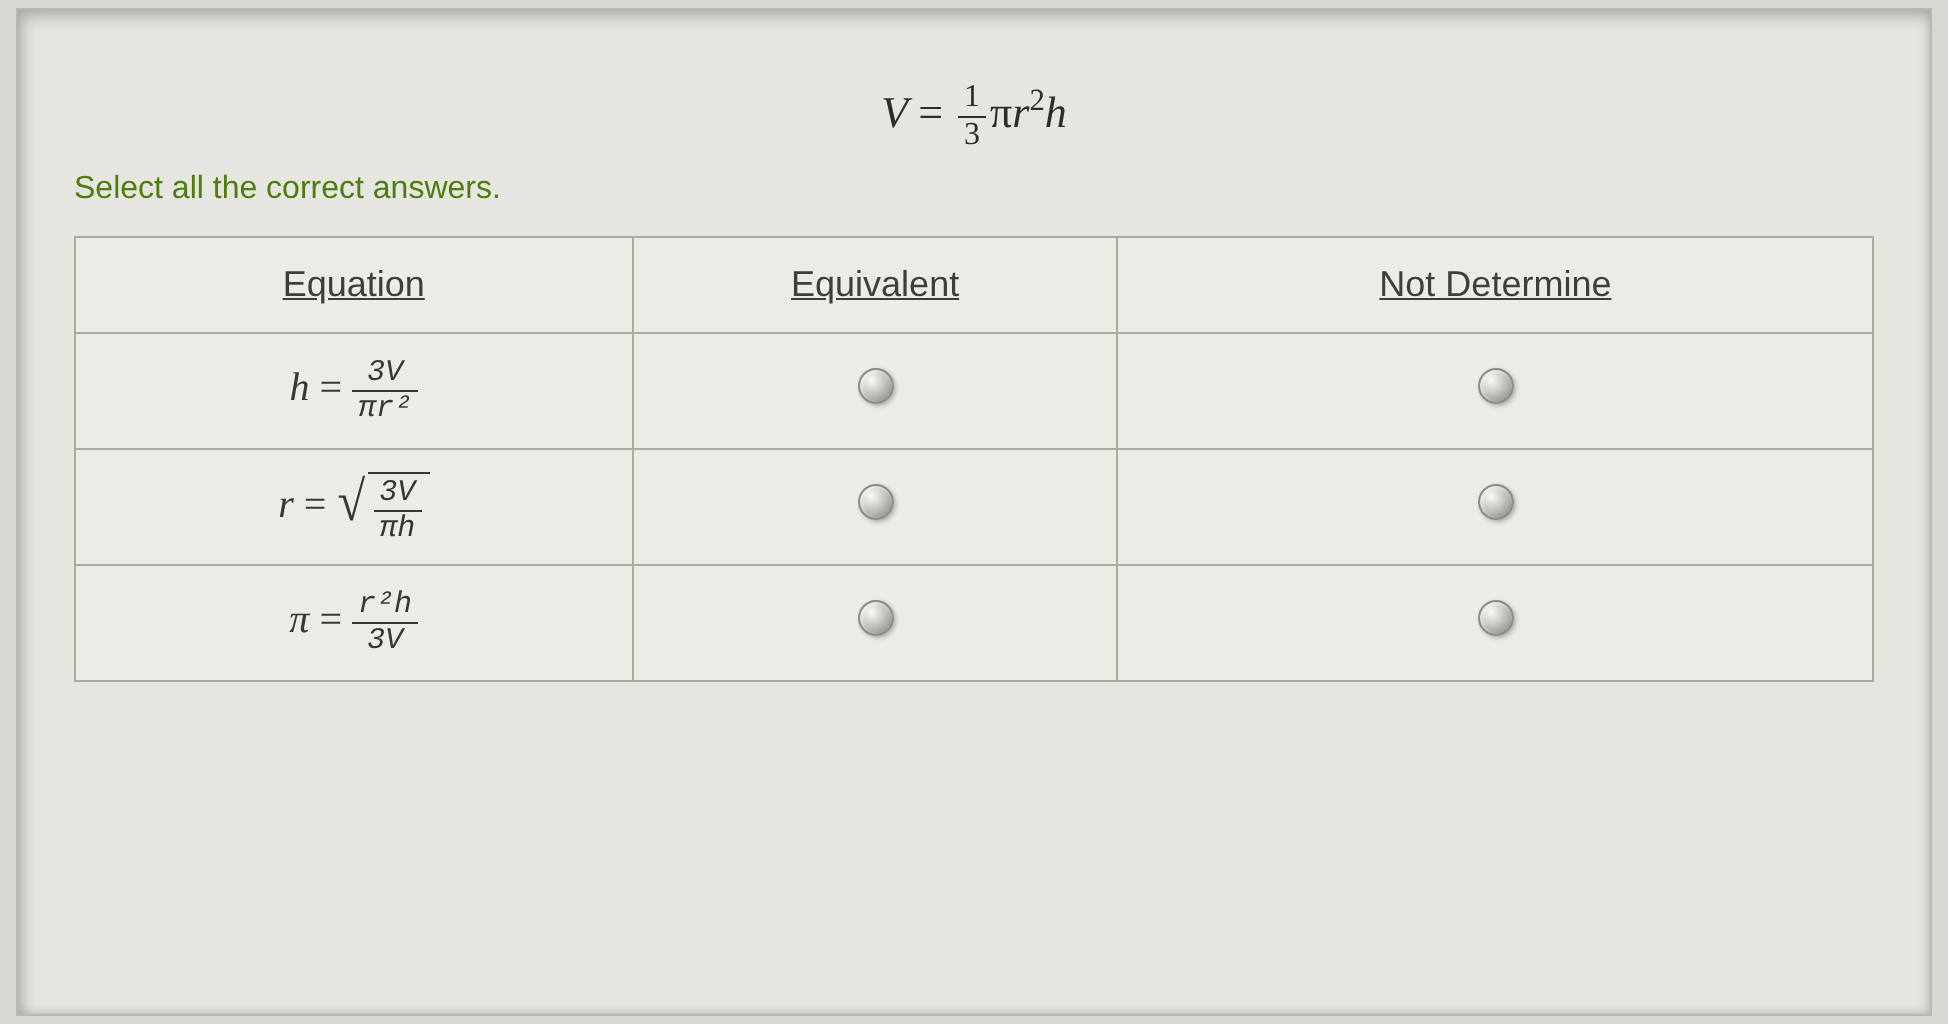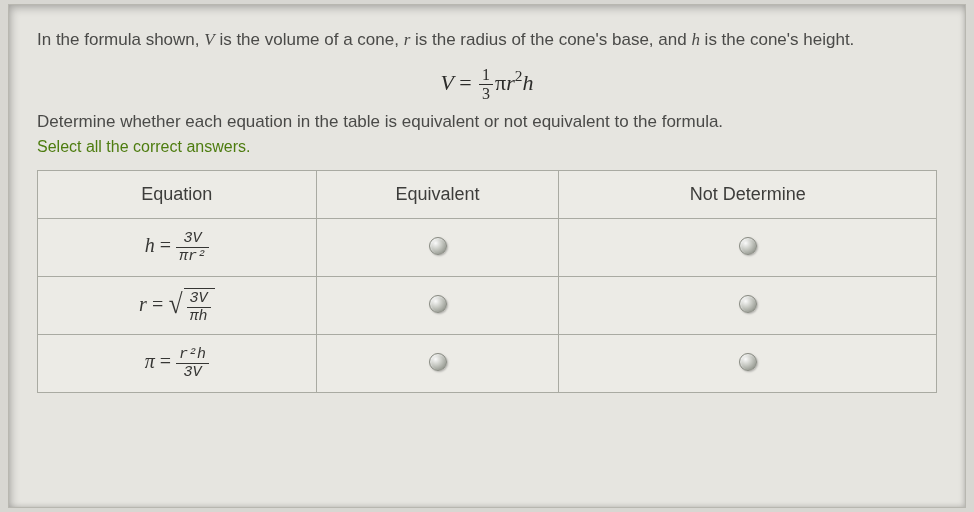--- a/index.html
+++ b/index.html
@@ -63,20 +63,21 @@
     border: 1.5px solid #a9aaa2;
     padding: 0;
     vertical-align: middle;
   }
   table.grid th {
     font-weight: normal;
     font-size: 18px;
     color: #3d3d3b;
     height: 48px;
     background: #ecebe6;
+    text-decoration: underline;
   }
   table.grid td {
     height: 58px;
     text-align: center;
   }
   .col-eq   { width: 31%; }
   .col-equiv{ width: 27%; }
   .col-neq  { width: 42%; }
 
   .eq-cell {
@@ -105,34 +106,30 @@
     display:inline-block;
     box-shadow: inset 1px 1px 2px rgba(255,255,255,0.6), 1px 1px 2px rgba(0,0,0,0.25);
   }
   .it { font-style: italic; font-family: "Cambria Math","Times New Roman",serif; }
 </style>
 </head>
 <body>
 
 <div class="paper">
 
-  <p class="intro">
-    In the formula shown, <span class="it">V</span> is the volume of a cone, <span class="it">r</span> is the radius of the cone's base, and <span class="it">h</span> is the cone's height.
-  </p>
 
   <div class="formula-line">
     <span>V</span>
     <span class="upright"> = </span>
     <span class="frac">
       <span class="num">1</span>
       <span class="den">3</span>
     </span><span class="upright">π</span><span>r</span><sup>2</sup><span>h</span>
   </div>
 
-  <p class="instr">Determine whether each equation in the table is equivalent or not equivalent to the formula.</p>
   <p class="select-line">Select all the correct answers.</p>
 
   <table class="grid">
     <thead>
       <tr>
         <th class="col-eq">Equation</th>
         <th class="col-equiv">Equivalent</th>
         <th class="col-neq">Not Determine</th>
       </tr>
     </thead>

